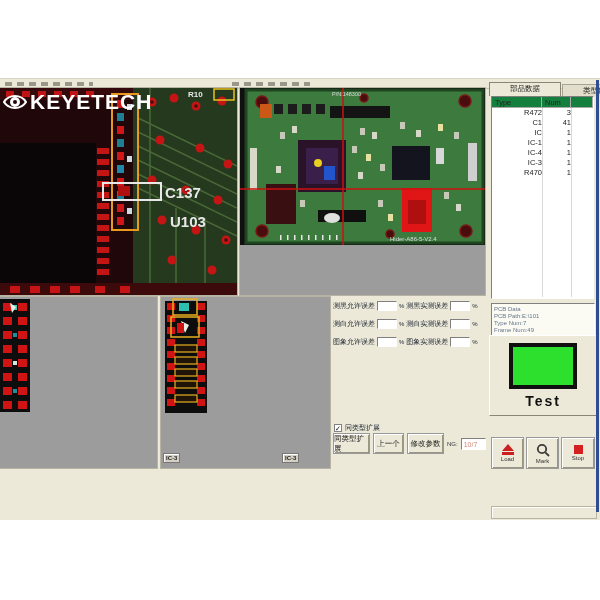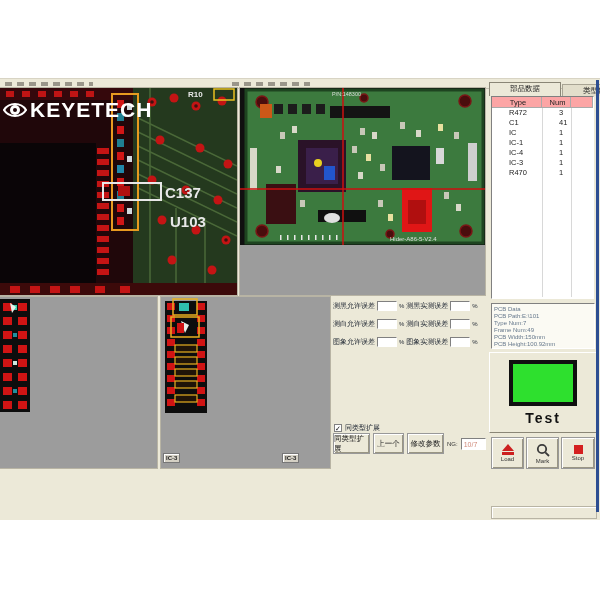--- a/index.html
+++ b/index.html
@@ -10,21 +10,21 @@
   
   .menubar { left:0; top:78px; width:600px; height:11px; background:#ece9d8;
              border-top:1px solid #d8d4c4; border-bottom:1px solid #c4c0b0; }
   .menu-dash { top:3px; height:4px; background:repeating-linear-gradient(90deg,#9a968a 0 7px,transparent 7px 12px); }
   .appbg { left:0; top:89px; width:600px; height:431px; background:#ece9d8; }
 
   
   .viewport { background:#9c9c9c; overflow:hidden; }
   .imgpanel { outline:1px solid #b8b4a4; }
 
-  .logo-wrap { left:3px; top:89px; height:26px; display:flex; align-items:center; gap:3px; z-index:5;margin-top:8px; }
+  .logo-wrap { left:3px; top:89px; height:26px; display:flex; align-items:center; gap:3px; z-index:5; }
   .logo-text { color:#fff; font-size:21px; font-weight:bold; letter-spacing:1px; }
 
   .ic3-label { position:absolute; font-size:6px; font-weight:bold; color:#222;
                background:#d4d0c4; border:1px solid #777; box-shadow:inset 1px 1px 0 #fff;
                padding:1px 2px; line-height:6px; z-index:4; }
 
   
   .ctrl { left:331px; top:296px; width:156px; height:182px; font-size:7px; color:#1c2430; }
   .erow { position:absolute; left:2px; display:flex; align-items:center; gap:2px; height:13px; white-space:nowrap; }
   .elabel { font-size:7px; }
@@ -53,32 +53,32 @@
               line-height:11px; padding-left:2px; }
 
   
   .tabs { left:489px; top:81px; display:flex; align-items:flex-end; height:15px; font-size:7.5px; color:#222; }
   .tab { padding:1px 20px 2px; background:#e2decb; border:1px solid #a8a494; border-bottom:none;
          margin-right:1px; height:12px; line-height:9px; white-space:nowrap; }
   .tab.active { background:#ece9d8; height:14px; border-color:#8a8676; }
 
   .datatable { left:491px; top:96px; width:103px; height:203px; background:#fff;
                border:1px solid; border-color:#808080 #fff #fff #808080; font-size:7.5px; color:#222; }
-  .thead { display:flex; height:11px; background:#fca5a5;text-align:center; }
+  .thead { display:flex; height:11px; background:#15803d; }
   .th { border-right:1px solid #aaa; border-bottom:1px solid #aaa; padding:1px 0 0 3px; }
   .tr { display:flex; height:10px; line-height:10px; }
-  .td { padding-left:17px; overflow:hidden; white-space:nowrap; }
+  .td { padding-left:3px; overflow:hidden; white-space:nowrap;text-align:right; }
   .col-type { width:50px; } .col-num { width:29px; } .col-x { flex:1; }
   .colline { position:absolute; top:11px; bottom:1px; width:1px; background:#d8d8d8; }
 
   .infobox { left:491px; top:303px; width:104px; height:46px; background:#fbfaf3;
              border:1px solid; border-color:#808080 #fff #fff #808080;
              padding:2px 0 0 2px; font-size:6px; line-height:7px; color:#66788c; white-space:nowrap; }
 
-  .testbox { left:489px; top:352px; width:108px; height:81px; background:#ece9d8;
+  .testbox { left:489px; top:335px; width:108px; height:81px; background:#ece9d8;
              border:1px solid; border-color:#fff #8a8676 #8a8676 #fff; }
   .testgreen { position:absolute; left:19px; top:7px; width:68px; height:46px;
                background:#2ee02e; border:4px solid #101010; }
   .testlabel { position:absolute; left:0; top:57px; width:100%; text-align:center;
                font-size:14px; font-weight:bold; letter-spacing:2px; color:#111; }
 
   .actbtn { top:437px; width:33px; height:32px; flex-direction:column; gap:1px; }
   .actlabel { font-size:6px; color:#333; }
   .eject-tri { width:0; height:0; border-left:6px solid transparent;
                border-right:6px solid transparent; border-bottom:7px solid #cc2020; }

